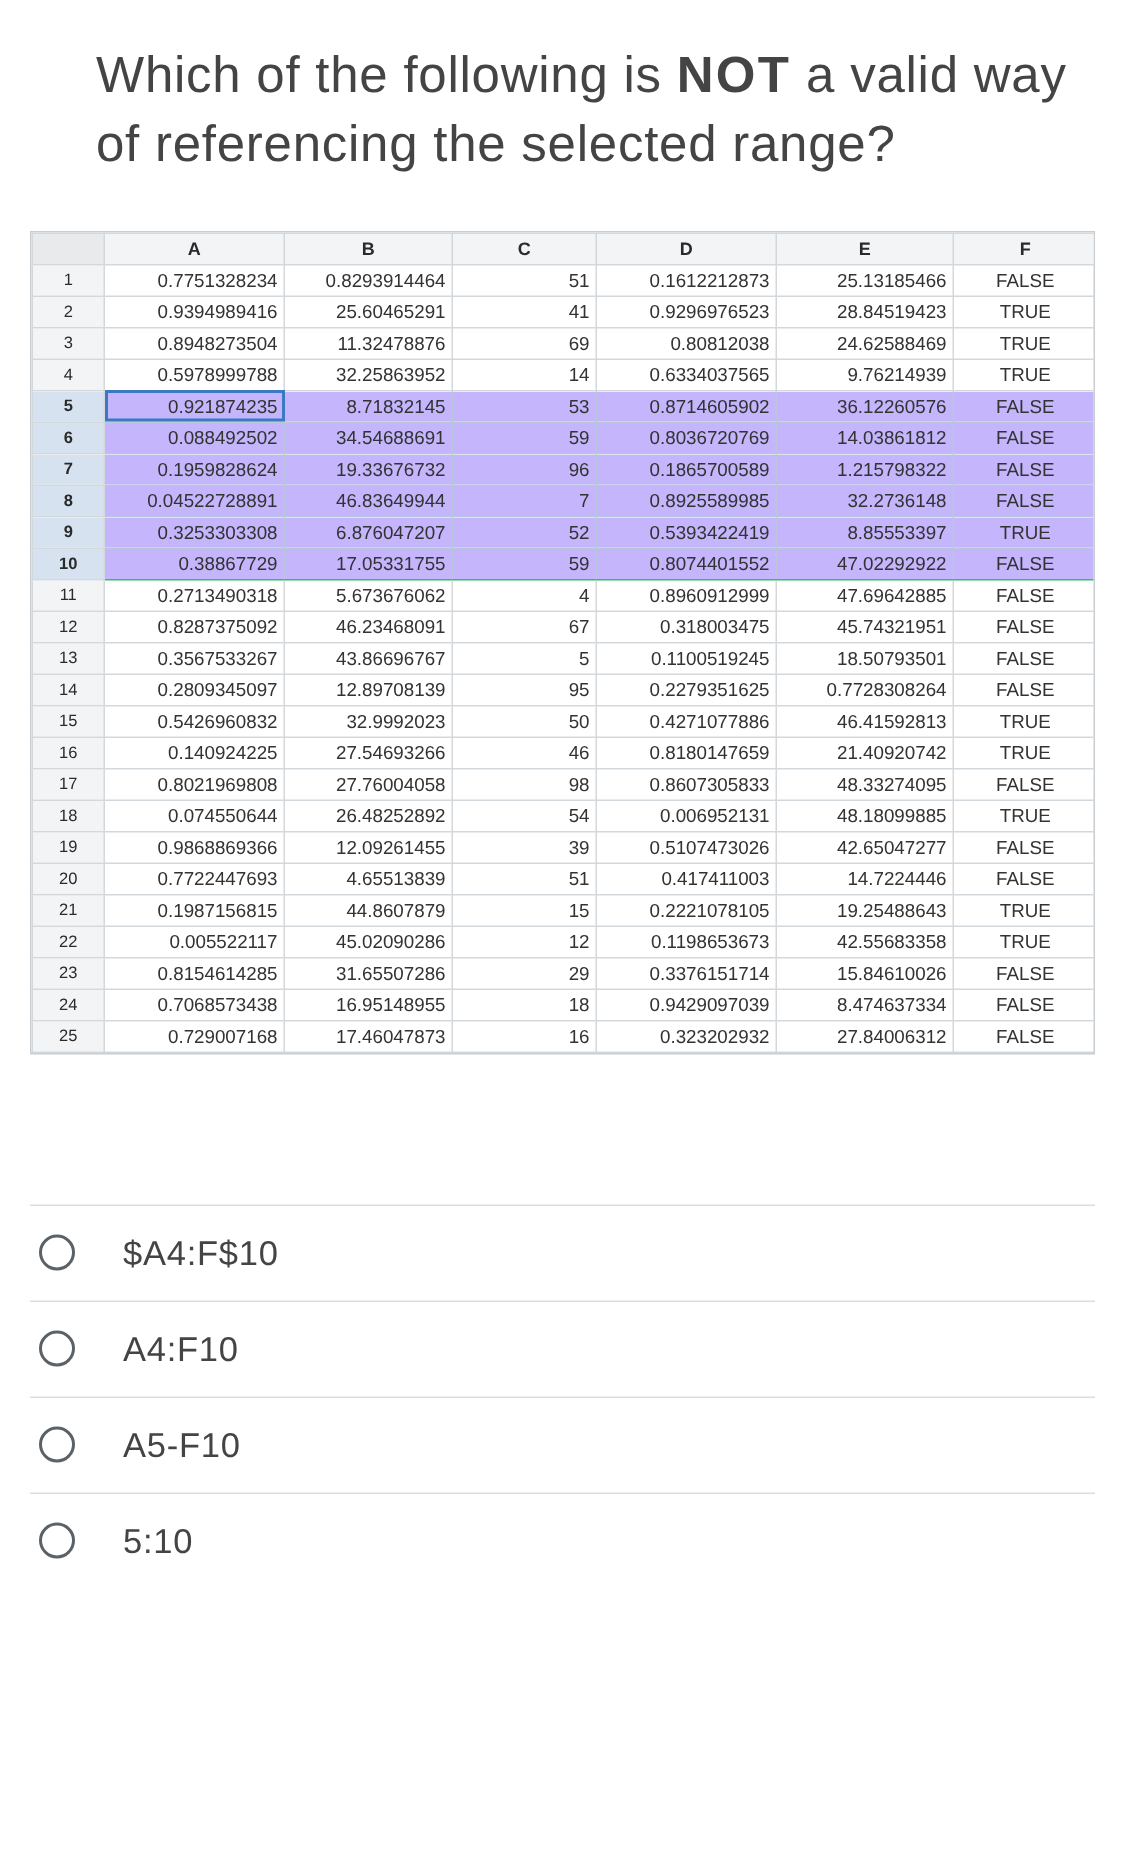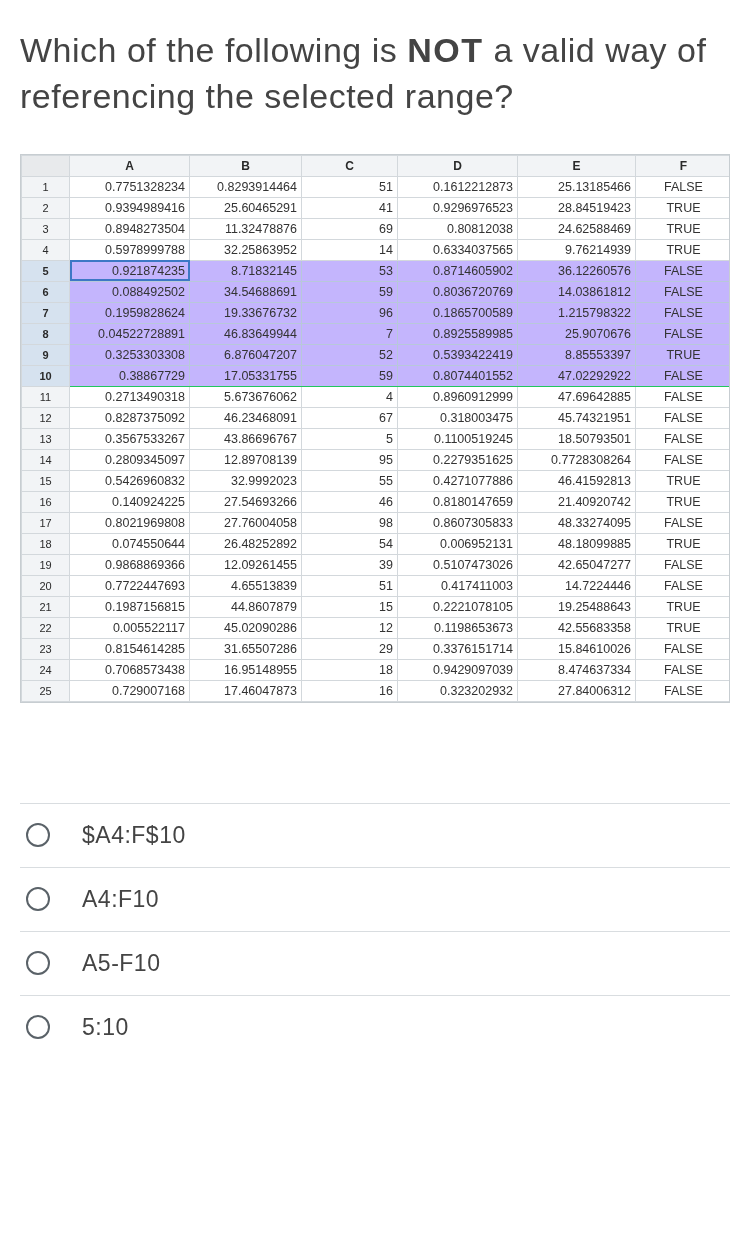--- a/index.html
+++ b/index.html
@@ -10,20 +10,21 @@
     width: 750px;
     color: #333;
   }
   .question-title {
     font-size: 34px;
     font-weight: 300;
     line-height: 1.35;
     color: #444;
     letter-spacing: 0.5px;
     margin-bottom: 34px;
+    margin-left: 44px;
   }
   .question-title .strong { font-weight: 600; letter-spacing: 1.5px; }
   .sheet-wrap {
     border: 1px solid #c7cdd1;
     font-size: 12.5px;
     overflow: hidden;
     margin-bottom: 100px;
   }
   table.sheet { border-collapse: collapse; width: 100%; table-layout: fixed; }
   table.sheet th, table.sheet td {
@@ -172,21 +173,21 @@
           <td>0.1865700589</td>
           <td>1.215798322</td>
           <td class="center">FALSE</td>
         </tr>
         <tr class="hi">
           <th class="rowhdr">8</th>
           <td>0.04522728891</td>
           <td>46.83649944</td>
           <td>7</td>
           <td>0.8925589985</td>
-          <td>25.9070676</td>
+          <td>32.2736148</td>
           <td class="center">FALSE</td>
         </tr>
         <tr class="hi">
           <th class="rowhdr">9</th>
           <td>0.3253303308</td>
           <td>6.876047207</td>
           <td>52</td>
           <td>0.5393422419</td>
           <td>8.85553397</td>
           <td class="center">TRUE</td>
@@ -233,21 +234,21 @@
           <td>12.89708139</td>
           <td>95</td>
           <td>0.2279351625</td>
           <td>0.7728308264</td>
           <td class="center">FALSE</td>
         </tr>
         <tr>
           <th class="rowhdr">15</th>
           <td>0.5426960832</td>
           <td>32.9992023</td>
-          <td>55</td>
+          <td>50</td>
           <td>0.4271077886</td>
           <td>46.41592813</td>
           <td class="center">TRUE</td>
         </tr>
         <tr>
           <th class="rowhdr">16</th>
           <td>0.140924225</td>
           <td>27.54693266</td>
           <td>46</td>
           <td>0.8180147659</td>

